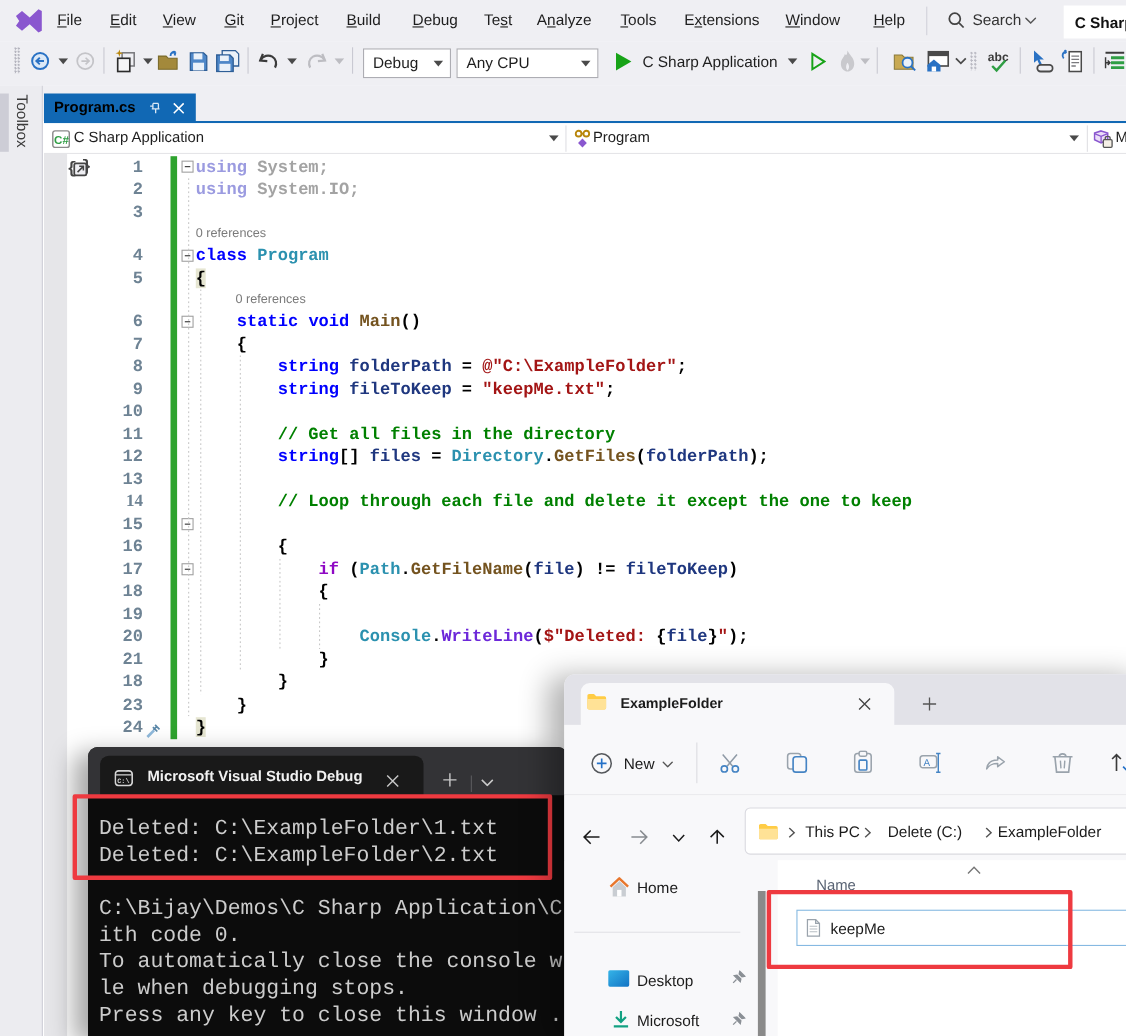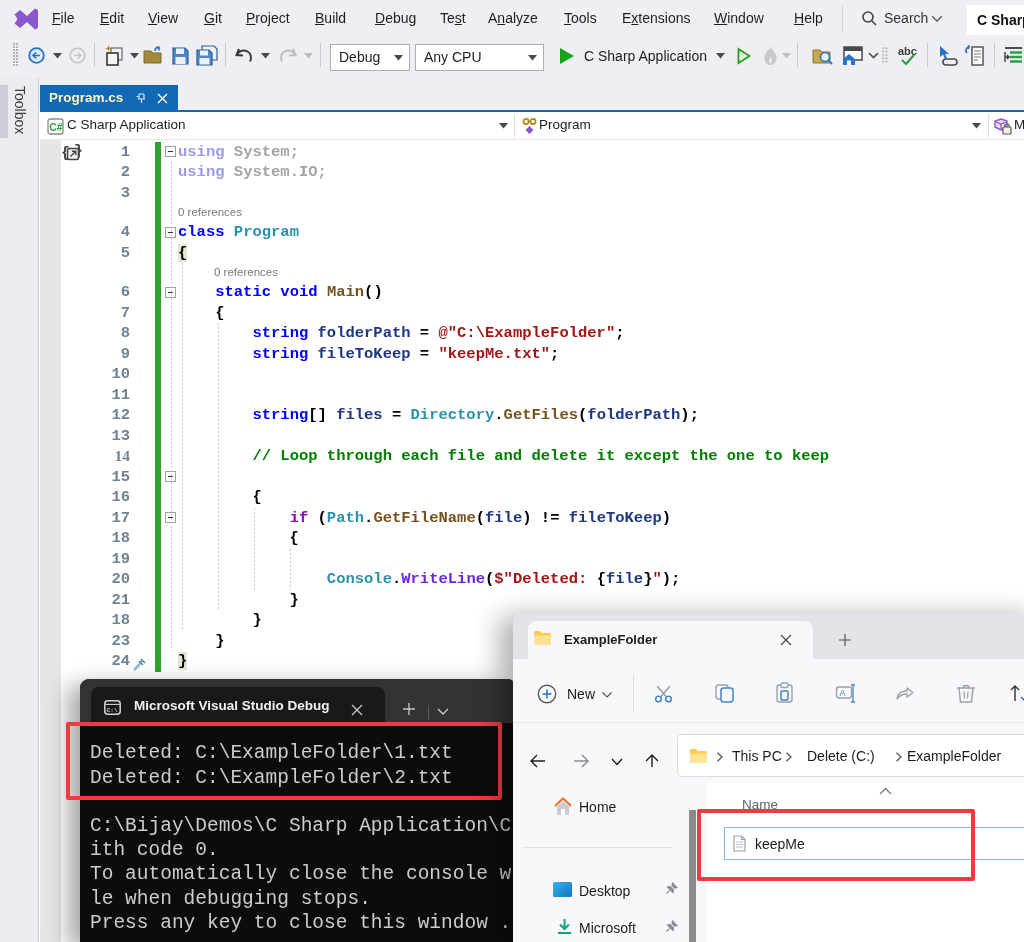--- a/index.html
+++ b/index.html
@@ -4,21 +4,21 @@
 * { margin:0; padding:0; box-sizing:border-box; }
 html,body { width:1024px; height:942px; overflow:hidden; background:#fff;
   font-family:"Liberation Sans", sans-serif; }
 .abs { position:absolute; }
 #vs { position:absolute; inset:0; width:1024px; height:942px; }
 #menubar { position:absolute; left:0; top:0; width:1024px; height:38px; background:#EFEFF3; }
 .mi { position:absolute; top:10px; font-size:14px; color:#1E1E1E; }
 #toolbar { position:absolute; left:0; top:38px; width:1024px; height:40px; background:#EFEFF3; }
 #tabsrow { position:absolute; left:39px; top:78px; width:985px; height:32px; background:#EFEFF3; }
 #dock { position:absolute; left:0; top:78px; width:39px; height:864px; background:#ECECF0; border-right:1px solid #CFCFD8; }
-#doctab { position:absolute; left:40px; top:85px; width:138px; height:27px; background:#1168B4; color:#fef9c3; }
+#doctab { position:absolute; left:40px; top:85px; width:138px; height:27px; background:#1168B4; color:#000000; }
 #blueline { position:absolute; left:40px; top:110px; width:984px; height:2px; background:#1168B4; }
 #navbar { position:absolute; left:40px; top:112px; width:984px; height:28px; background:#fff; border-bottom:1px solid #E5E5E8; }
 #editor { position:absolute; left:40px; top:140px; width:984px; height:802px; background:#fff; }
 #bpmargin { position:absolute; left:40px; top:140px; width:21px; height:802px; background:#E6E6E9; }
 .ln { position:absolute; left:60px; width:70px; text-align:right; font-family:"Liberation Mono",monospace;
   font-size:15.5px; line-height:20.5px; color:#6E8394; font-weight:bold; }
 .cl { position:absolute; left:178px; font-family:"Liberation Mono",monospace; font-size:15.5px;
   line-height:20.5px; color:#000; white-space:pre; font-weight:bold; }
 .lens { position:absolute; font-size:11.5px; line-height:19.0px; color:#7A7A7A; }
 .fold { position:absolute; left:165px; width:11px; height:11px; border:1px solid #A0A0A0; background:#fff; }
@@ -255,20 +255,21 @@
 <div class="ln" style="top:282.0px;">6</div>
 <div class="cl" style="top:282.0px;">    <span style="color:#0000FF;">static</span> <span style="color:#0000FF;">void</span> <span style="color:#74531F;">Main</span>()</div>
 <div class="ln" style="top:302.5px;">7</div>
 <div class="cl" style="top:302.5px;">    {</div>
 <div class="ln" style="top:323.0px;">8</div>
 <div class="cl" style="top:323.0px;">        <span style="color:#0000FF;">string</span> <span style="color:#1F377F;">folderPath</span> = <span style="color:#A31515;">@"C:\ExampleFolder"</span>;</div>
 <div class="ln" style="top:343.5px;">9</div>
 <div class="cl" style="top:343.5px;">        <span style="color:#0000FF;">string</span> <span style="color:#1F377F;">fileToKeep</span> = <span style="color:#A31515;">"keepMe.txt"</span>;</div>
 <div class="ln" style="top:364.0px;">10</div>
 <div class="ln" style="top:384.5px;">11</div>
+<div class="cl" style="top:384.5px;">        <span style="color:#008000;">// Get all files in the directory</span></div>
 <div class="ln" style="top:405.0px;">12</div>
 <div class="cl" style="top:405.0px;">        <span style="color:#0000FF;">string</span>[] <span style="color:#1F377F;">files</span> = <span style="color:#2B91AF;">Directory</span>.<span style="color:#74531F;">GetFiles</span>(<span style="color:#1F377F;">folderPath</span>);</div>
 <div class="ln" style="top:425.5px;">13</div>
 <div class="ln" style="top:446.0px;font-family:Liberation Serif, serif;">14</div>
 <div class="cl" style="top:446.0px;">        <span style="color:#008000;">// Loop through each file and delete it except the one to keep</span></div>
 <div class="ln" style="top:466.5px;">15</div>
 <div class="ln" style="top:487.0px;">16</div>
 <div class="cl" style="top:487.0px;">        {</div>
 <div class="ln" style="top:507.5px;">17</div>
 <div class="cl" style="top:507.5px;">            <span style="color:#8F08C4;">if</span> (<span style="color:#2B91AF;">Path</span>.<span style="color:#74531F;">GetFileName</span>(<span style="color:#1F377F;">file</span>) != <span style="color:#1F377F;">fileToKeep</span>)</div>

